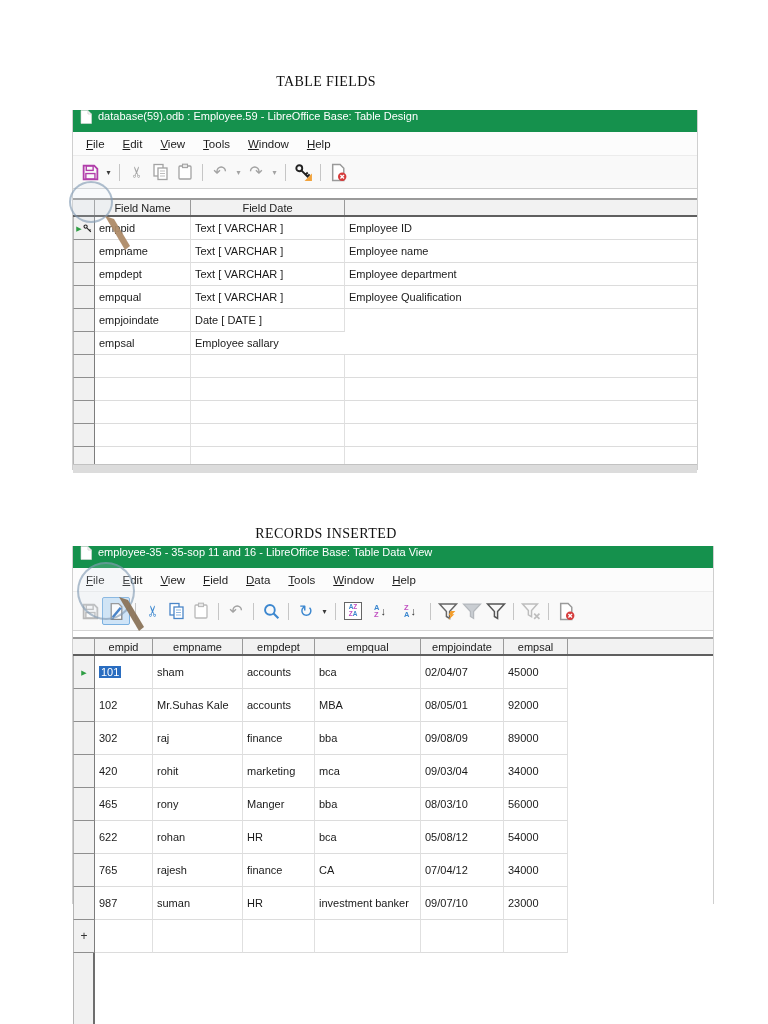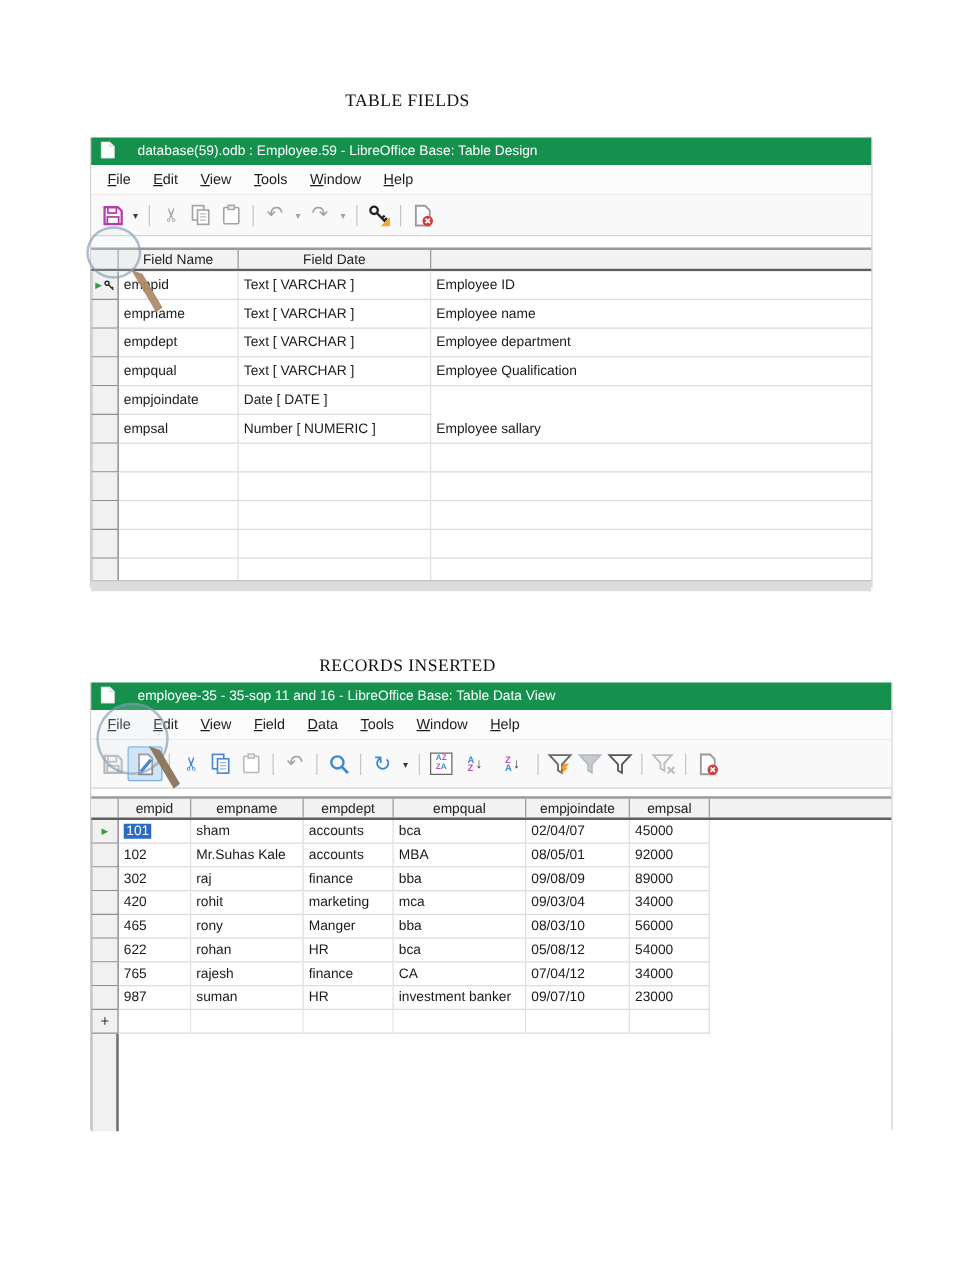--- a/index.html
+++ b/index.html
@@ -3,21 +3,21 @@
 <meta charset="utf-8">
 <style>
   html,body{margin:0;padding:0}
   body{width:768px;height:1024px;background:#ffffff;position:relative;
        font-family:"Liberation Sans",sans-serif;color:#1a1a1a;overflow:hidden}
 
   .heading{position:absolute;left:0;width:652px;text-align:center;
            font-family:"Liberation Serif",serif;font-size:14px;color:#111;letter-spacing:.4px}
 
   .window{position:absolute;background:#fff;border-left:1px solid #cfcfcf;border-right:1px solid #cfcfcf;box-sizing:border-box}
-  .titlebar{height:22px;background:#15914d;color:#fff;display:flex;align-items:center;gap:18px;padding:0 7px;font-size:11px;white-space:nowrap;overflow:hidden}
+  .titlebar{height:22px;background:#15914d;color:#fff;display:flex;align-items:flex-start;gap:6px;padding:0 7px;font-size:11px;white-space:nowrap;overflow:hidden}
   .menubar{height:23px;display:flex;align-items:center;font-size:11.5px;color:#1c1c1c;background:#fcfcfc;padding-left:4px;border-bottom:1px solid #ececec}
   .menu-item{padding:2px 9px;display:block}
   .menu-item::first-letter{text-decoration:underline}
   .toolbar{display:flex;align-items:center;background:#f9f9f9;border-bottom:1px solid #d4d4d4;padding:0 5px}
   .tbtn{min-width:24px;height:24px;display:flex;align-items:center;justify-content:center;position:relative}
   .tbtn svg{display:block}
   .tsep{width:1px;height:17px;background:#c6c6c6;margin:0 5px}
   .dd{font-size:8px;color:#3a3a3a;margin-left:1px}
   .glyph{font-size:16px;line-height:1}
   .gray{color:#a3a3a3}.blue{color:#3c87cf}
@@ -41,21 +41,21 @@
   .g1 .row{height:23px}
   .c-rh{width:22px}
   .c-field{width:96px}
   .c-type{width:154px}
   .c-desc{flex:1;border-right:none !important}
   .g1rows{height:247px;overflow:hidden}
   .hscroll{height:8px;background:#dcdcdc;border-top:1px solid #c2c2c2}
 
   
   .g2 .ghead{height:19px}
-  .g2 .row{height:19px}
+  .g2 .row{height:33px}
   .c2-rh{width:22px}
   .w-empid{width:58px}.w-empname{width:90px}.w-empdept{width:72px}
   .w-empqual{width:106px}.w-empjoindate{width:83px}.w-empsal{width:64px}
   .hfill{flex:1;border-right:none}
   .g2 .hwrap{display:contents}
   .g2 .hwrap .hc:nth-child(1){width:58px}
   .g2 .hwrap .hc:nth-child(2){width:90px}
   .g2 .hwrap .hc:nth-child(3){width:72px}
   .g2 .hwrap .hc:nth-child(4){width:106px}
   .g2 .hwrap .hc:nth-child(5){width:83px}
@@ -240,23 +240,20 @@
             </div>
         </div>
           <div class="row">
           <div class="rowhdr c-rh">
             
             
           </div>
           <div class="cell c-field">
               <span>empsal</span>
             </div>
-          <div class="cell c-type">
-              <span>Number [ NUMERIC ]</span>
-            </div>
           <div class="cell c-desc">
               <span>Employee sallary</span>
             </div>
         </div>
         </div>
       <div>
           <div class="row">
           <div class="rowhdr c-rh"></div>
           <div class="cell c-field"></div>
           <div class="cell c-type"></div>

